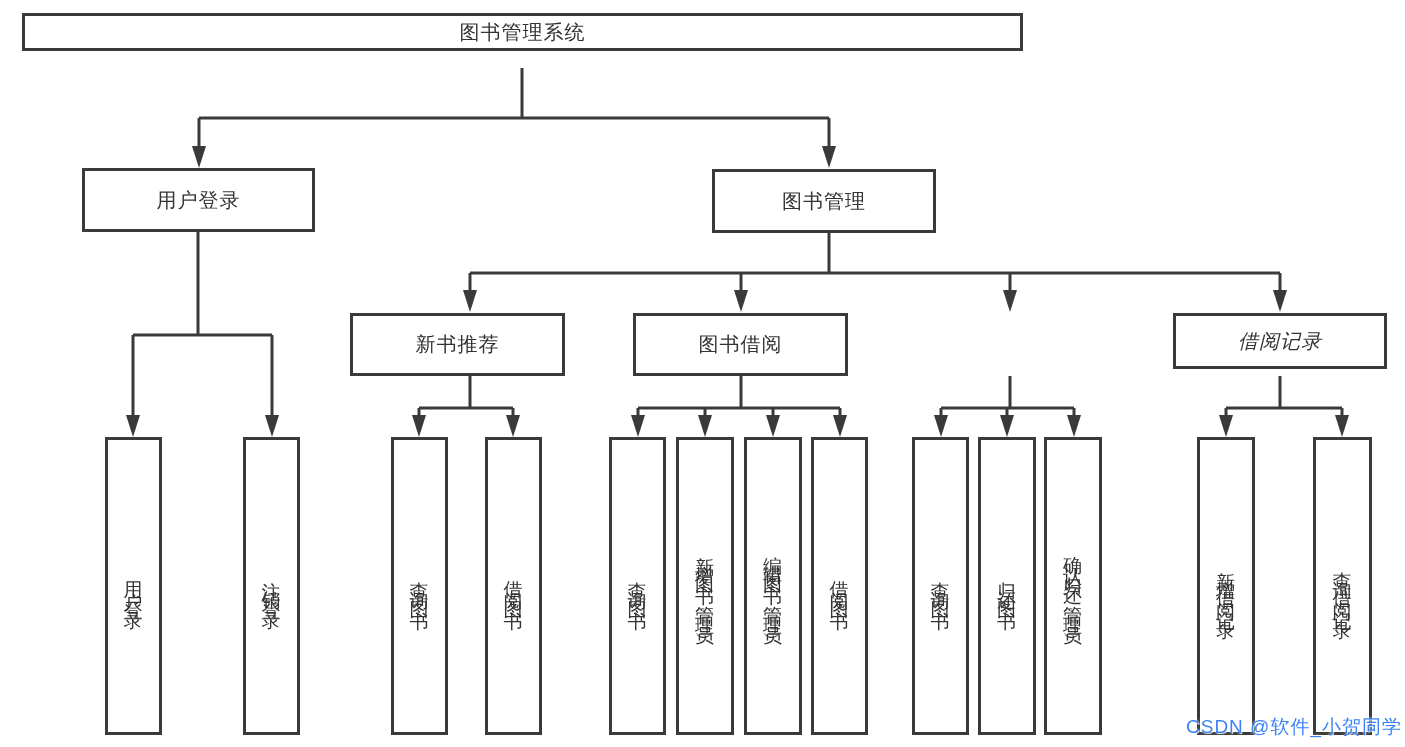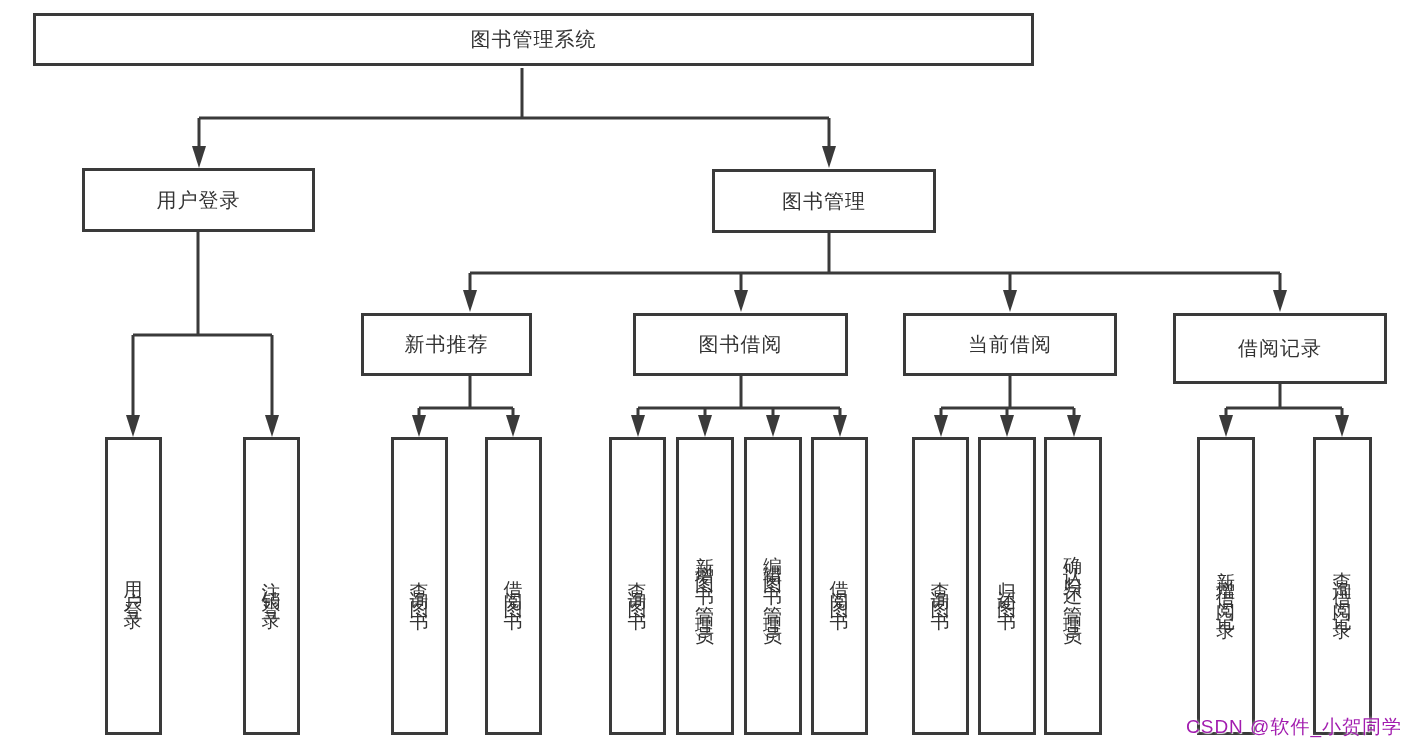--- a/index.html
+++ b/index.html
@@ -38,33 +38,33 @@
     text-orientation: mixed;
     letter-spacing: 10px;
     line-height: 1;
   }
   #watermark {
     position: absolute;
     left: 1186px;
     top: 714px;
     z-index: 5;
     font-size: 19px;
-    color: #a21caf;
+    color: #3b82f6;
     letter-spacing: 1px;
     white-space: nowrap;
     text-shadow: 0 0 3px #ffffff, 1px 1px 0 rgba(255,255,255,0.7);
   }
   
-  #n-root           { left: 33px;   top: 13px;  width: 1001px; height: 53px; }
+  #n-root           { left: 22px;   top: 13px;  width: 1001px; height: 38px; }
   #n-user-login     { left: 82px;   top: 168px; width: 233px;  height: 64px; }
   #n-book-mgmt      { left: 712px;  top: 169px; width: 224px;  height: 64px; }
-  #n-new-book-rec   { left: 361px;  top: 313px; width: 171px;  height: 63px; }
+  #n-new-book-rec   { left: 350px;  top: 313px; width: 215px;  height: 63px; }
   #n-book-borrow    { left: 633px;  top: 313px; width: 215px;  height: 63px; align-items: center; }
   #n-current-borrow { left: 903px;  top: 313px; width: 214px;  height: 63px; }
-  #n-borrow-records { left: 1173px; top: 313px; width: 214px;  height: 71px; }
+  #n-borrow-records { left: 1173px; top: 313px; width: 214px;  height: 56px; font-style: italic; }
 
   .leaf { top: 437px; height: 298px; }
   #l-user-login   { left: 105px;  width: 57px; }
   #l-logout       { left: 243px;  width: 57px; }
   #l-rec-query    { left: 391px;  width: 57px; }
   #l-rec-borrow   { left: 485px;  width: 57px; }
   #l-bb-query     { left: 609px;  width: 57px; }
   #l-bb-add       { left: 676px;  width: 58px; }
   #l-bb-edit      { left: 744px;  width: 58px; }
   #l-bb-borrow    { left: 811px;  width: 57px; }
@@ -129,23 +129,20 @@
   <div class="node h" id="n-book-mgmt">
     <span>图书管理</span>
   </div>
 
   <div class="node h" id="n-new-book-rec">
     <span>新书推荐</span>
   </div>
   <div class="node h" id="n-book-borrow">
     <span>图书借阅</span>
   </div>
-  <div class="node h" id="n-current-borrow">
-    <span>当前借阅</span>
-  </div>
   <div class="node h" id="n-borrow-records">
     <span>借阅记录</span>
   </div>
 
   <div class="node v leaf" id="l-user-login">
     <span>用户登录</span>
   </div>
   <div class="node v leaf" id="l-logout">
     <span>注销登录</span>
   </div>

